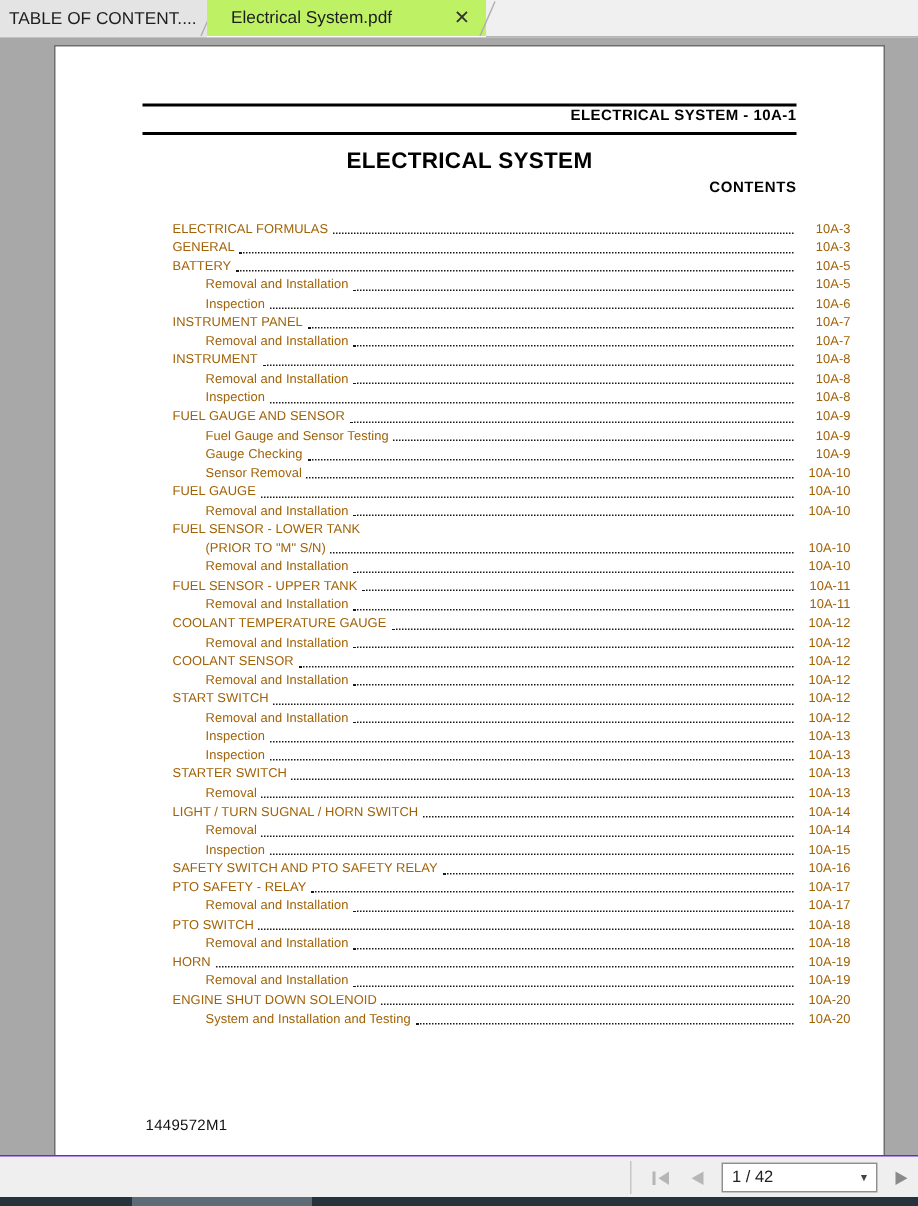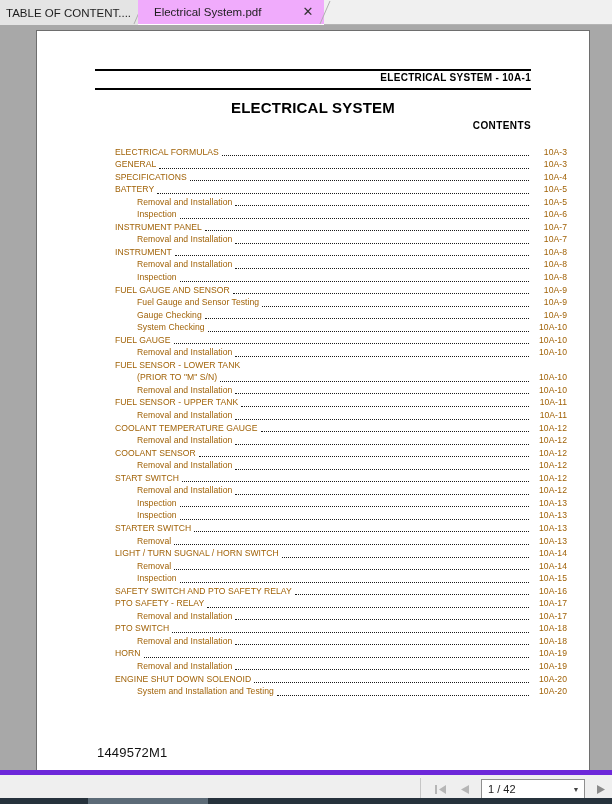--- a/index.html
+++ b/index.html
@@ -39,21 +39,21 @@
   .tab-inactive {
     left: 0;
     width: 142px;
     padding-left: 6px;
     background: #e4e4e4;
   }
   .tab-active {
     left: 138px;
     width: 186px;
     padding-left: 16px;
-    background: #f0abfc;
+    background: #bef264;
     border-bottom: 1px solid #ffffff;
   }
   .tab-skew-l, .tab-skew-r {
     position: absolute;
     top: 0;
     width: 14px;
     height: 25px;
     pointer-events: none;
   }
   .tab-skew-l { left: 132px; }
@@ -184,33 +184,33 @@
     font-size: 8.6px;
     line-height: 11px;
     letter-spacing: 0.05px;
   }
   .toc-page.blank { visibility: hidden; }
 
   .footer-code {
     position: absolute;
     left: 60px;
     top: 714px;
-    font-size: 13px;
+    font-size: 10px;
     color: #111;
     letter-spacing: 0.2px;
   }
 
   
   .toolbar {
     position: absolute;
     left: 0; top: 770px;
     width: 612px;
     height: 28px;
     background: #efefef;
-    border-top: 5px solid #6d28d9;
+    border-top: 1px solid #6d28d9;
     box-sizing: border-box;
   }
   .tb-sep {
     position: absolute;
     left: 420px; top: 3px;
     width: 1px; height: 22px;
     background: #c6c6c6;
   }
   .nav-btn {
     position: absolute;
@@ -300,25 +300,20 @@
             <span class="toc-label">ELECTRICAL FORMULAS</span>
             <span class="toc-dots"></span>
             <span class="toc-page">10A-3</span>
           </div>
           <div class="toc-row lvl1">
             <span class="toc-label">GENERAL</span>
             <span class="toc-dots"></span>
             <span class="toc-page">10A-3</span>
           </div>
           <div class="toc-row lvl1">
-            <span class="toc-label">SPECIFICATIONS</span>
-            <span class="toc-dots"></span>
-            <span class="toc-page">10A-4</span>
-          </div>
-          <div class="toc-row lvl1">
             <span class="toc-label">BATTERY</span>
             <span class="toc-dots"></span>
             <span class="toc-page">10A-5</span>
           </div>
           <div class="toc-row lvl2">
             <span class="toc-label">Removal and Installation</span>
             <span class="toc-dots"></span>
             <span class="toc-page">10A-5</span>
           </div>
           <div class="toc-row lvl2">
@@ -360,21 +355,21 @@
             <span class="toc-label">Fuel Gauge and Sensor Testing</span>
             <span class="toc-dots"></span>
             <span class="toc-page">10A-9</span>
           </div>
           <div class="toc-row lvl2">
             <span class="toc-label">Gauge Checking</span>
             <span class="toc-dots"></span>
             <span class="toc-page">10A-9</span>
           </div>
           <div class="toc-row lvl2">
-            <span class="toc-label">System Checking</span>
+            <span class="toc-label">Sensor Removal</span>
             <span class="toc-dots"></span>
             <span class="toc-page">10A-10</span>
           </div>
           <div class="toc-row lvl1">
             <span class="toc-label">FUEL GAUGE</span>
             <span class="toc-dots"></span>
             <span class="toc-page">10A-10</span>
           </div>
           <div class="toc-row lvl2">
             <span class="toc-label">Removal and Installation</span>

